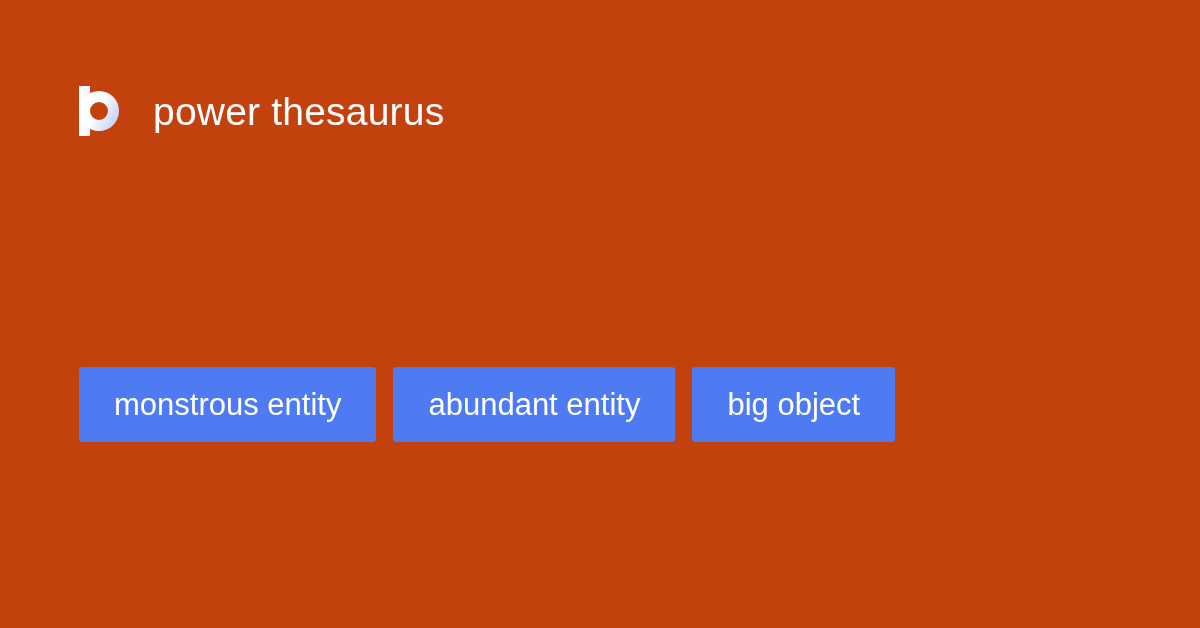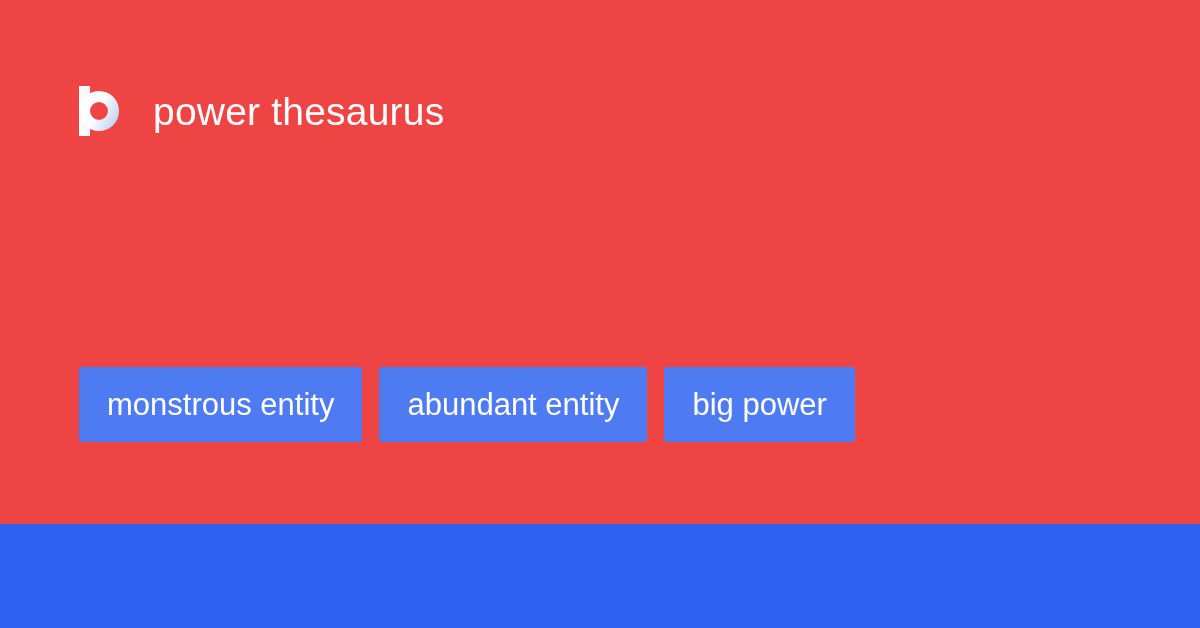--- a/index.html
+++ b/index.html
@@ -9,22 +9,22 @@
   body {
     width: 1200px;
     height: 628px;
     overflow: hidden;
     font-family: "Liberation Sans", sans-serif;
     background: #2f62f0;
   }
   .page {
     position: relative;
     width: 1200px;
-    height: 524px;
-    background: #ef4444;
+    height: 628px;
+    background: #c2410c;
     box-sizing: border-box;
   }
 
   
   .brand {
     position: absolute;
     left: 79px;
     top: 80px;
     display: flex;
     align-items: center;
@@ -73,21 +73,21 @@
     align-content: flex-start;
   }
   .chip {
     background: #4f7bf2;
     color: #ffffff;
     border-radius: 3px;
     height: 75px;
     display: flex;
     align-items: center;
     justify-content: center;
-    padding: 0 28px;
+    padding: 0 35px;
     font-size: 31px;
     font-weight: 400;
     line-height: 1;
     white-space: nowrap;
     box-sizing: border-box;
   }
 </style>
 </head>
 <body>
 
@@ -111,16 +111,16 @@
 
       <path d="M20 5 a20 20 0 1 1 0 40 a20 20 0 1 1 0 -40 z M20 16 a9 9 0 1 0 0 18 a9 9 0 1 0 0 -18 z" fill="url(#bowlShade)" fill-rule="evenodd"></path>
     </svg>
     <span class="brand-name">power thesaurus</span>
   </div>
 
 
   <div class="chips">
     <span class="chip">monstrous entity</span>
     <span class="chip">abundant entity</span>
-    <span class="chip">big power</span>
+    <span class="chip">big object</span>
   </div>
 
 </div>
 
 </body></html>

